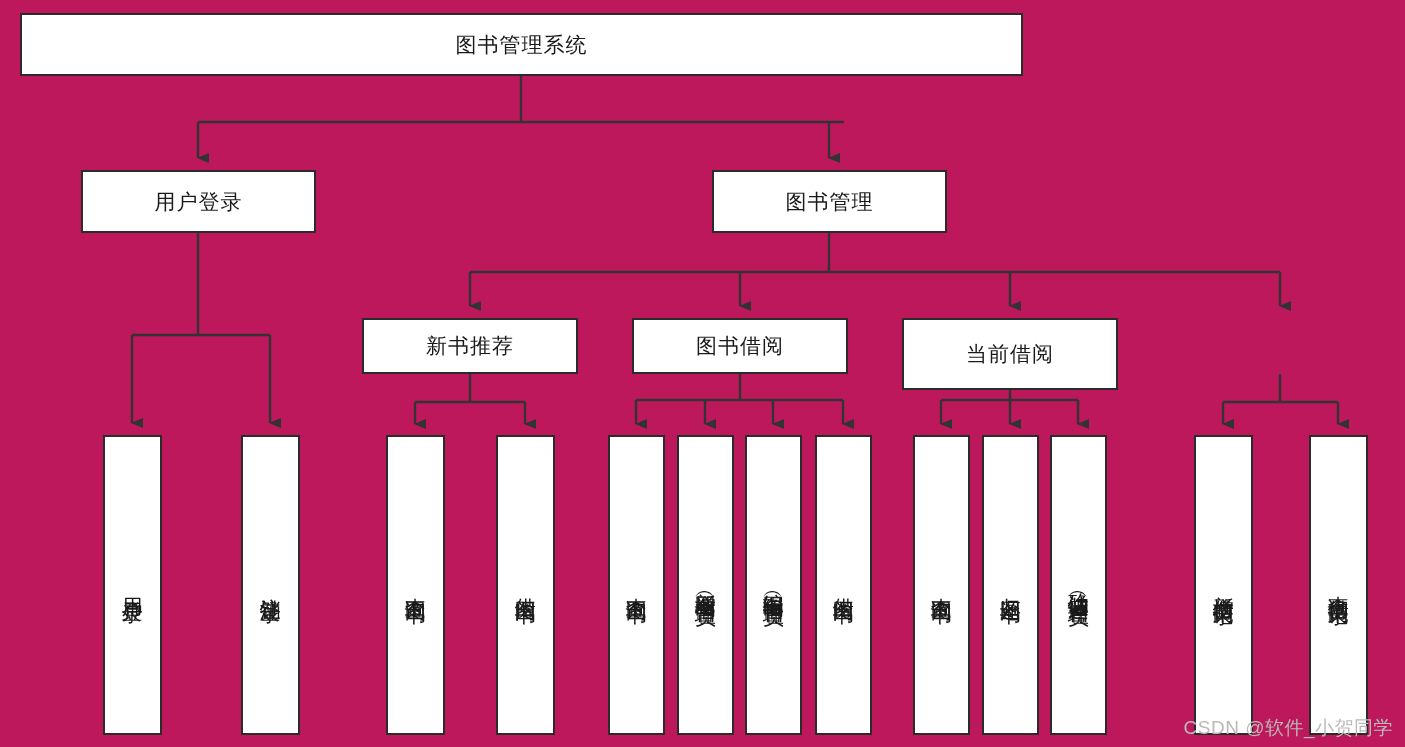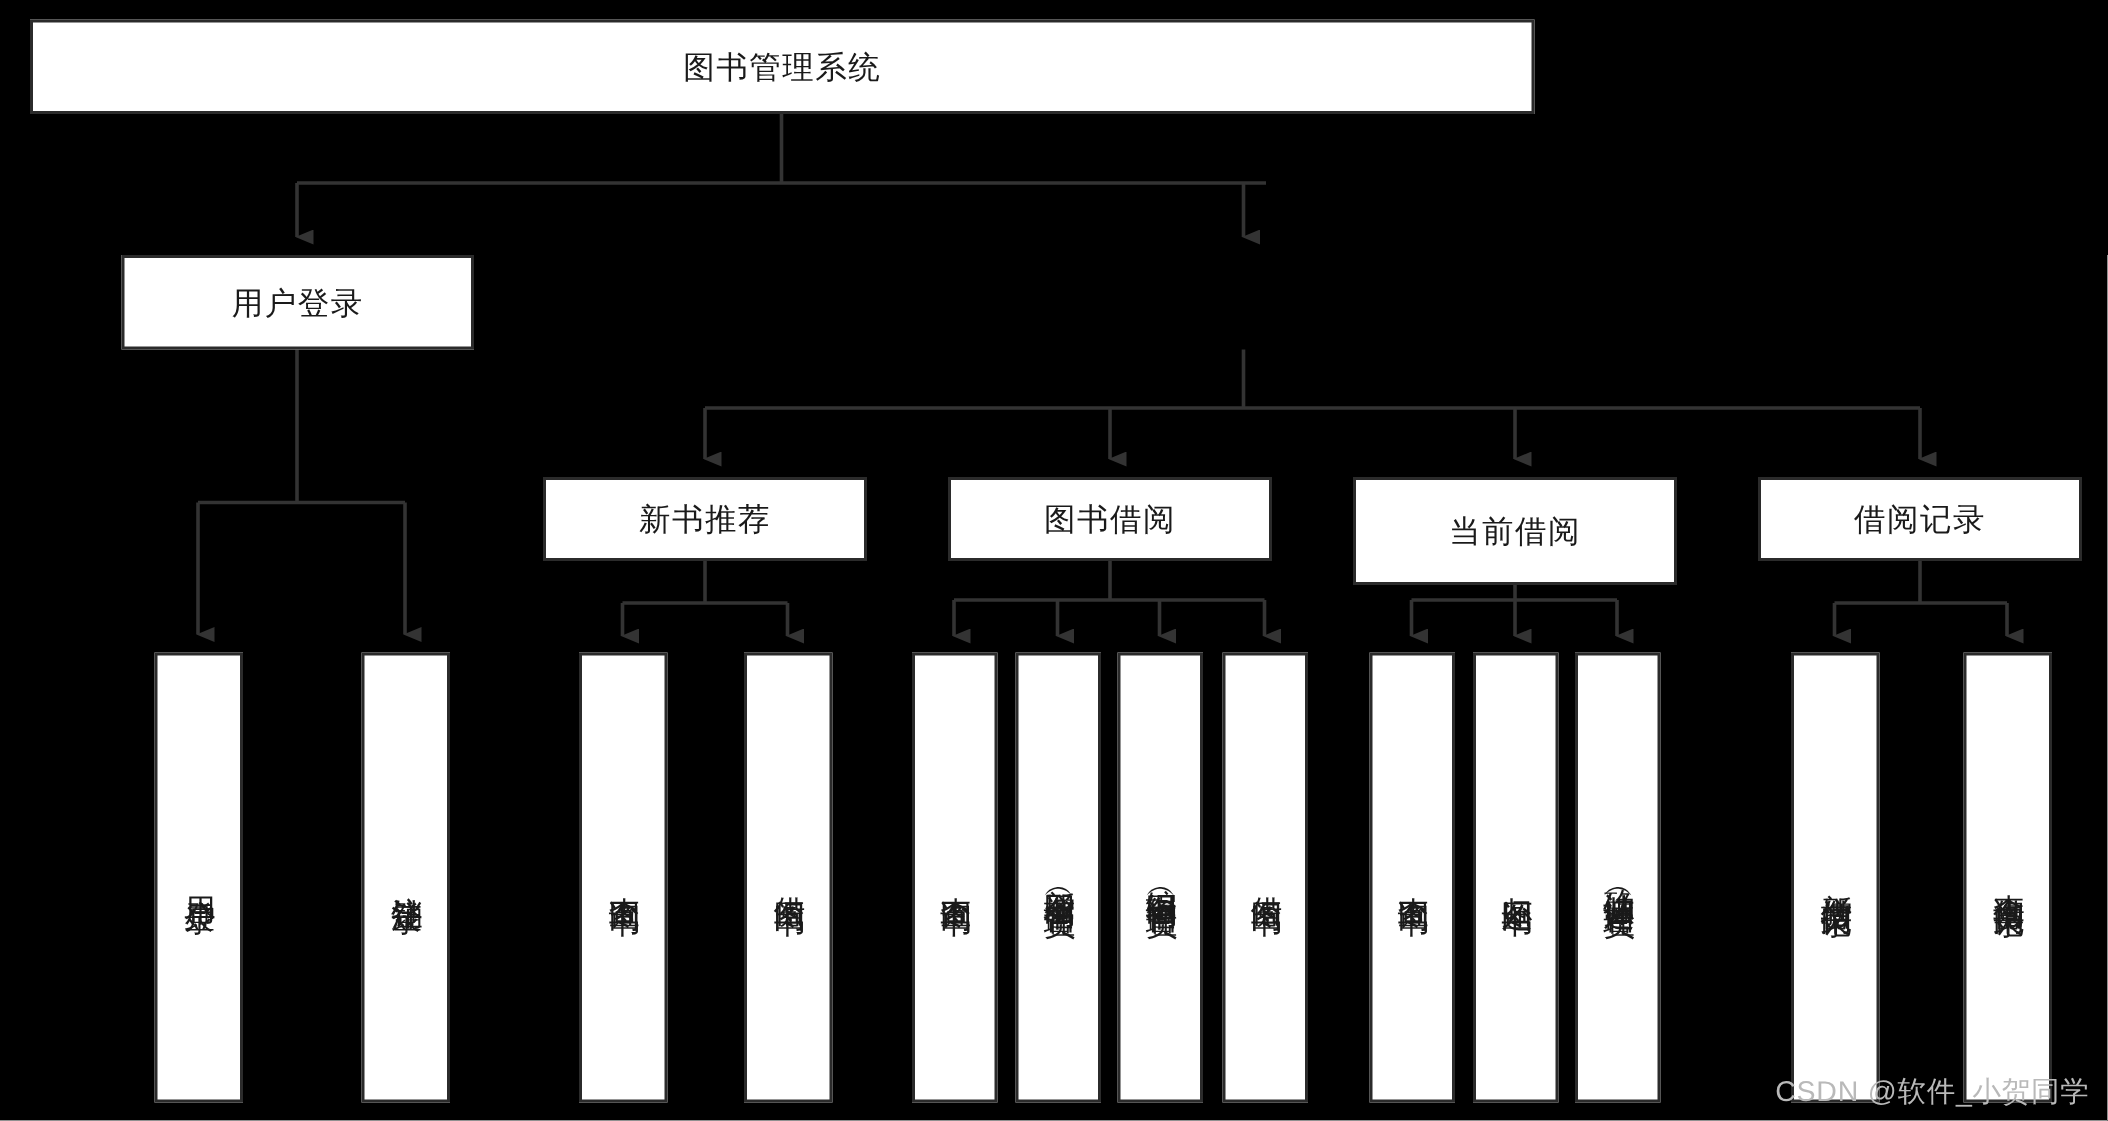--- a/index.html
+++ b/index.html
@@ -7,21 +7,21 @@
     padding: 0;
     background: #ffffff;
   }
   body {
     font-family: "Liberation Sans", "DejaVu Sans", sans-serif;
   }
   #canvas {
     position: relative;
     width: 1405px;
     height: 747px;
-    background: #000000;
+    background: #be185d;
     overflow: hidden;
   }
   svg.wires {
     position: absolute;
     left: 0;
     top: 0;
     width: 1405px;
     height: 747px;
     pointer-events: none;
   }
@@ -121,36 +121,36 @@
   </svg>
 
   <div class="node horiz" style="left:20px; top:13px; width:1003px; height:63px;">
     <span class="htext">图书管理系统</span>
   </div>
 
   <div class="node horiz" style="left:81px; top:170px; width:235px; height:63px;">
     <span class="htext">用户登录</span>
   </div>
 
+  <div class="node horiz" style="left:712px; top:170px; width:235px; height:63px;">
+    <span class="htext">图书管理</span>
+  </div>
 
   <div class="node horiz" style="left:632px; top:318px; width:216px; height:56px;">
     <span class="htext">图书借阅</span>
   </div>
 
   <div class="node horiz" style="left:362px; top:318px; width:216px; height:56px;">
     <span class="htext">新书推荐</span>
   </div>
 
   <div class="node horiz" style="left:902px; top:318px; width:216px; height:72px;">
     <span class="htext">当前借阅</span>
   </div>
 
-  <div class="node horiz" style="left:1172px; top:318px; width:216px; height:56px;">
-    <span class="htext">借阅记录</span>
-  </div>
 
   <div class="node vert" style="left:103px; top:435px; width:59px; height:300px;">
     <span class="vtext">用户登录</span>
   </div>
 
   <div class="node vert" style="left:241px; top:435px; width:59px; height:300px;">
     <span class="vtext">注销登录</span>
   </div>
 
   <div class="node vert" style="left:386px; top:435px; width:59px; height:300px;">

